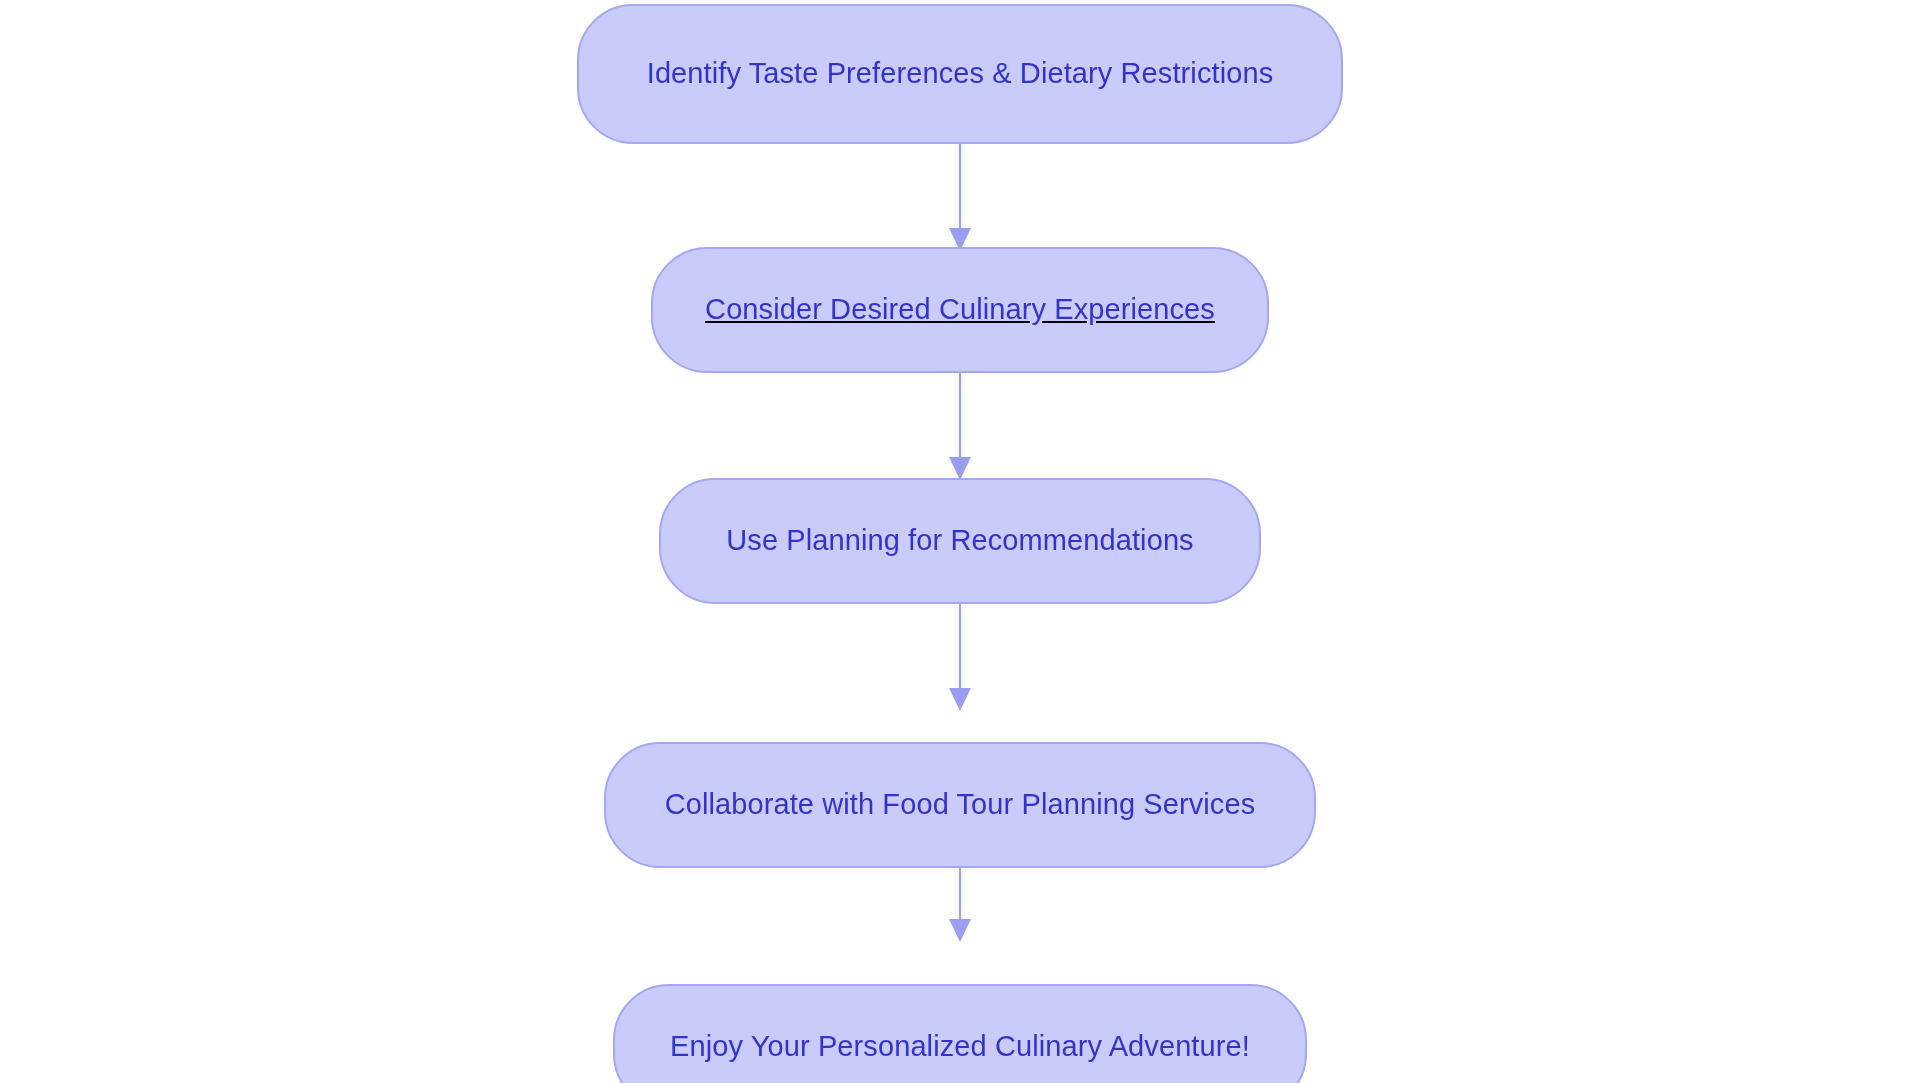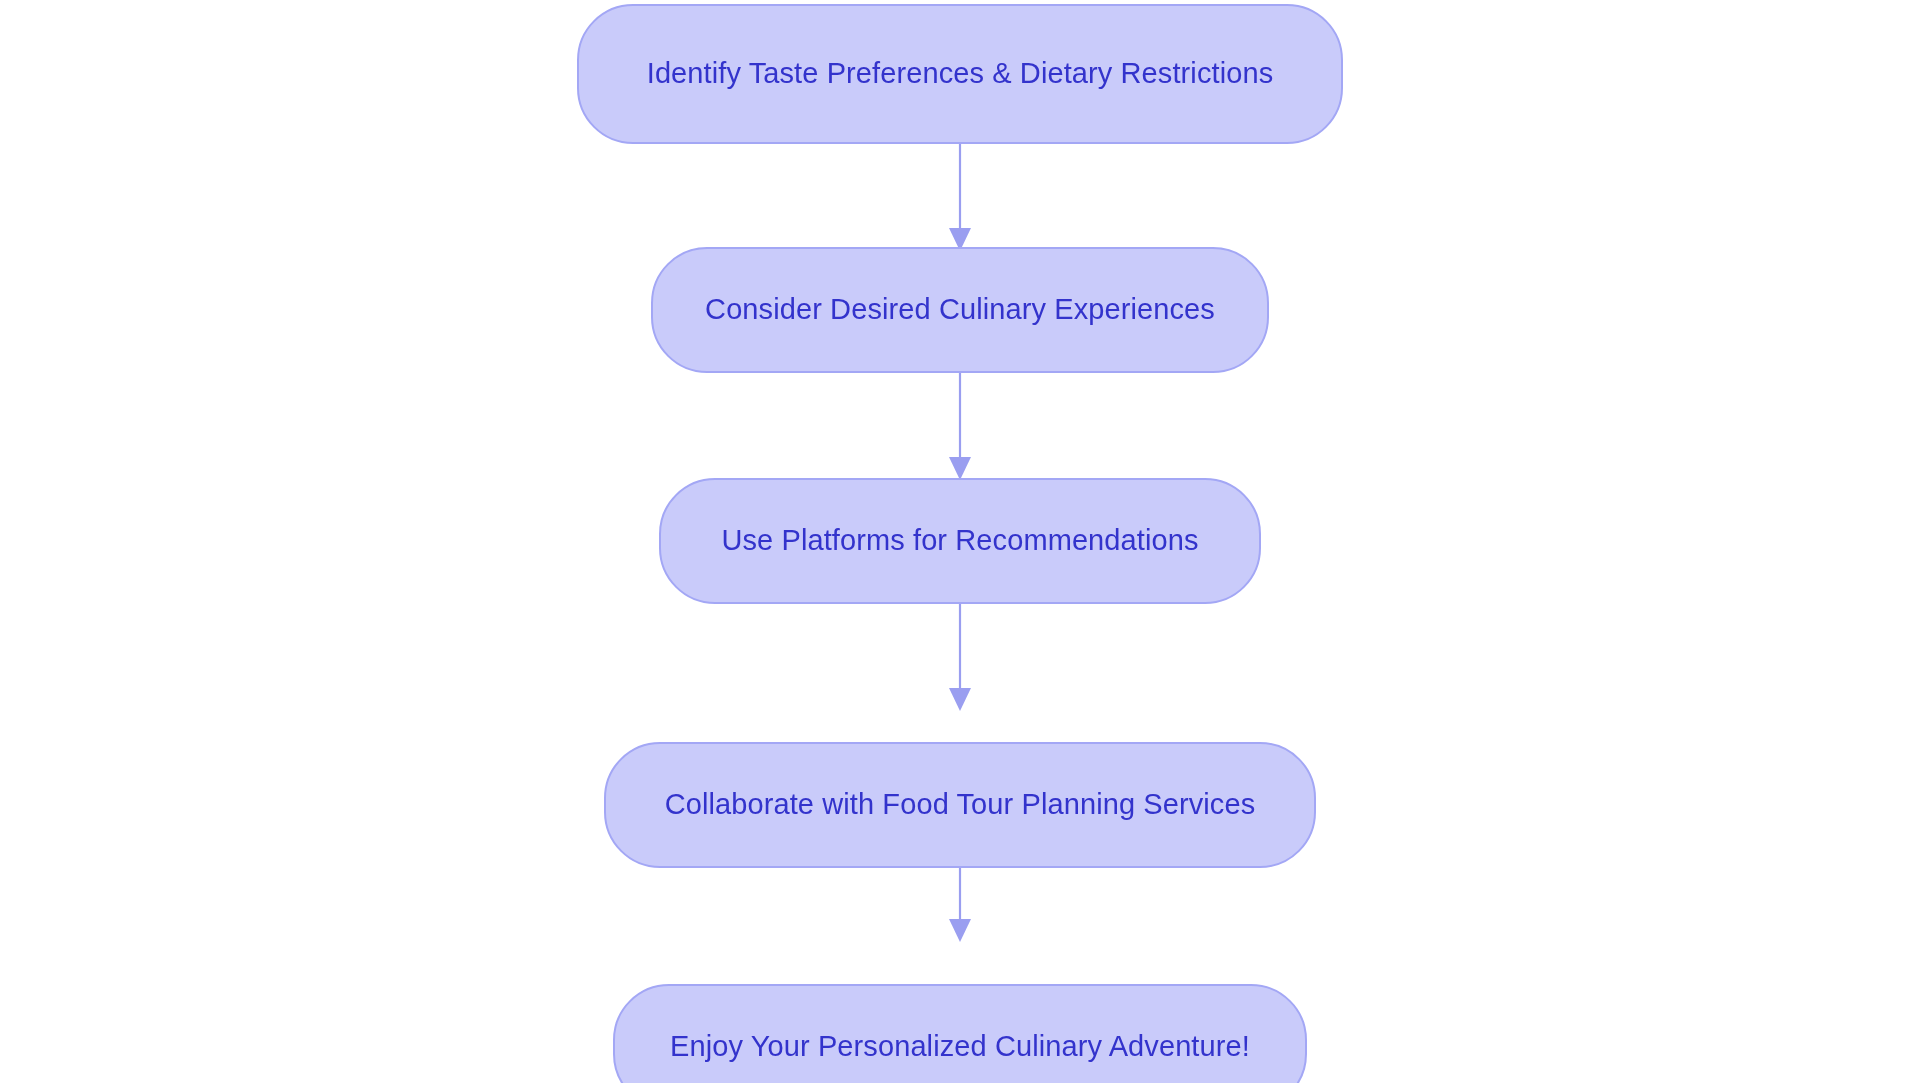--- a/index.html
+++ b/index.html
@@ -83,26 +83,26 @@
 
   <svg class="flow-edge" style="left:940px; top:831px; width:40px; height:112px;" viewBox="0 0 40 112">
     <path class="edge-line" d="M20 0 L20 92"></path>
     <path class="edge-head" d="M9 88 L31 88 L20 111 Z"></path>
   </svg>
 
   <div class="flow-node" style="left:577px; top:4px; width:766px; height:140px;">
     <span class="flow-node-label">Identify Taste Preferences &amp; Dietary Restrictions</span>
   </div>
 
-  <div class="flow-node" style="left:651px; top:247px; width:618px; height:126px;">
+  <div class="flow-node" style="left:651px; top:247px; width:618px; height:126px;text-decoration:underline;">
     <span class="flow-node-label">Consider Desired Culinary Experiences</span>
   </div>
 
   <div class="flow-node" style="left:659px; top:478px; width:602px; height:126px;">
-    <span class="flow-node-label">Use Platforms for Recommendations</span>
+    <span class="flow-node-label">Use Planning for Recommendations</span>
   </div>
 
   <div class="flow-node" style="left:604px; top:709px; width:712px; height:126px;margin-top:33px;">
     <span class="flow-node-label">Collaborate with Food Tour Planning Services</span>
   </div>
 
   <div class="flow-node" style="left:613px; top:940px; width:694px; height:126px;margin-top:44px;">
     <span class="flow-node-label">Enjoy Your Personalized Culinary Adventure!</span>
   </div>
 

